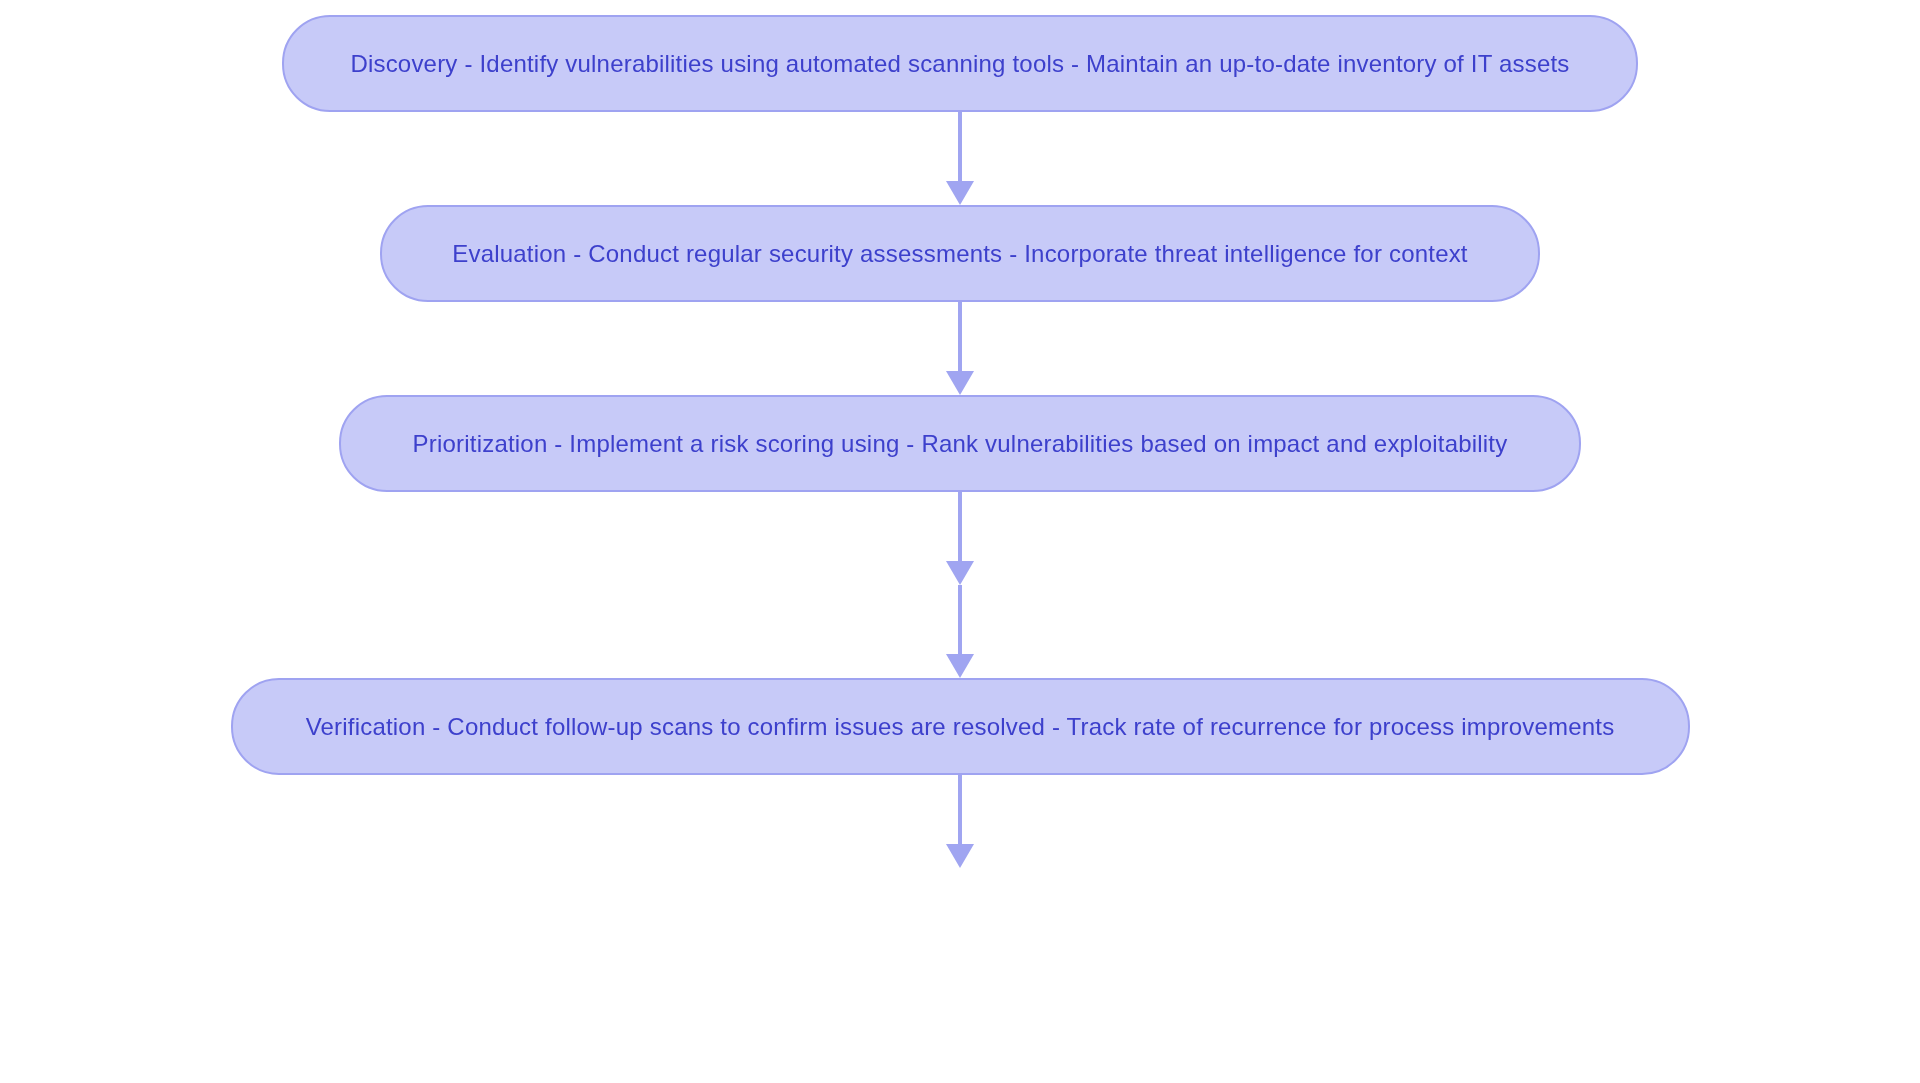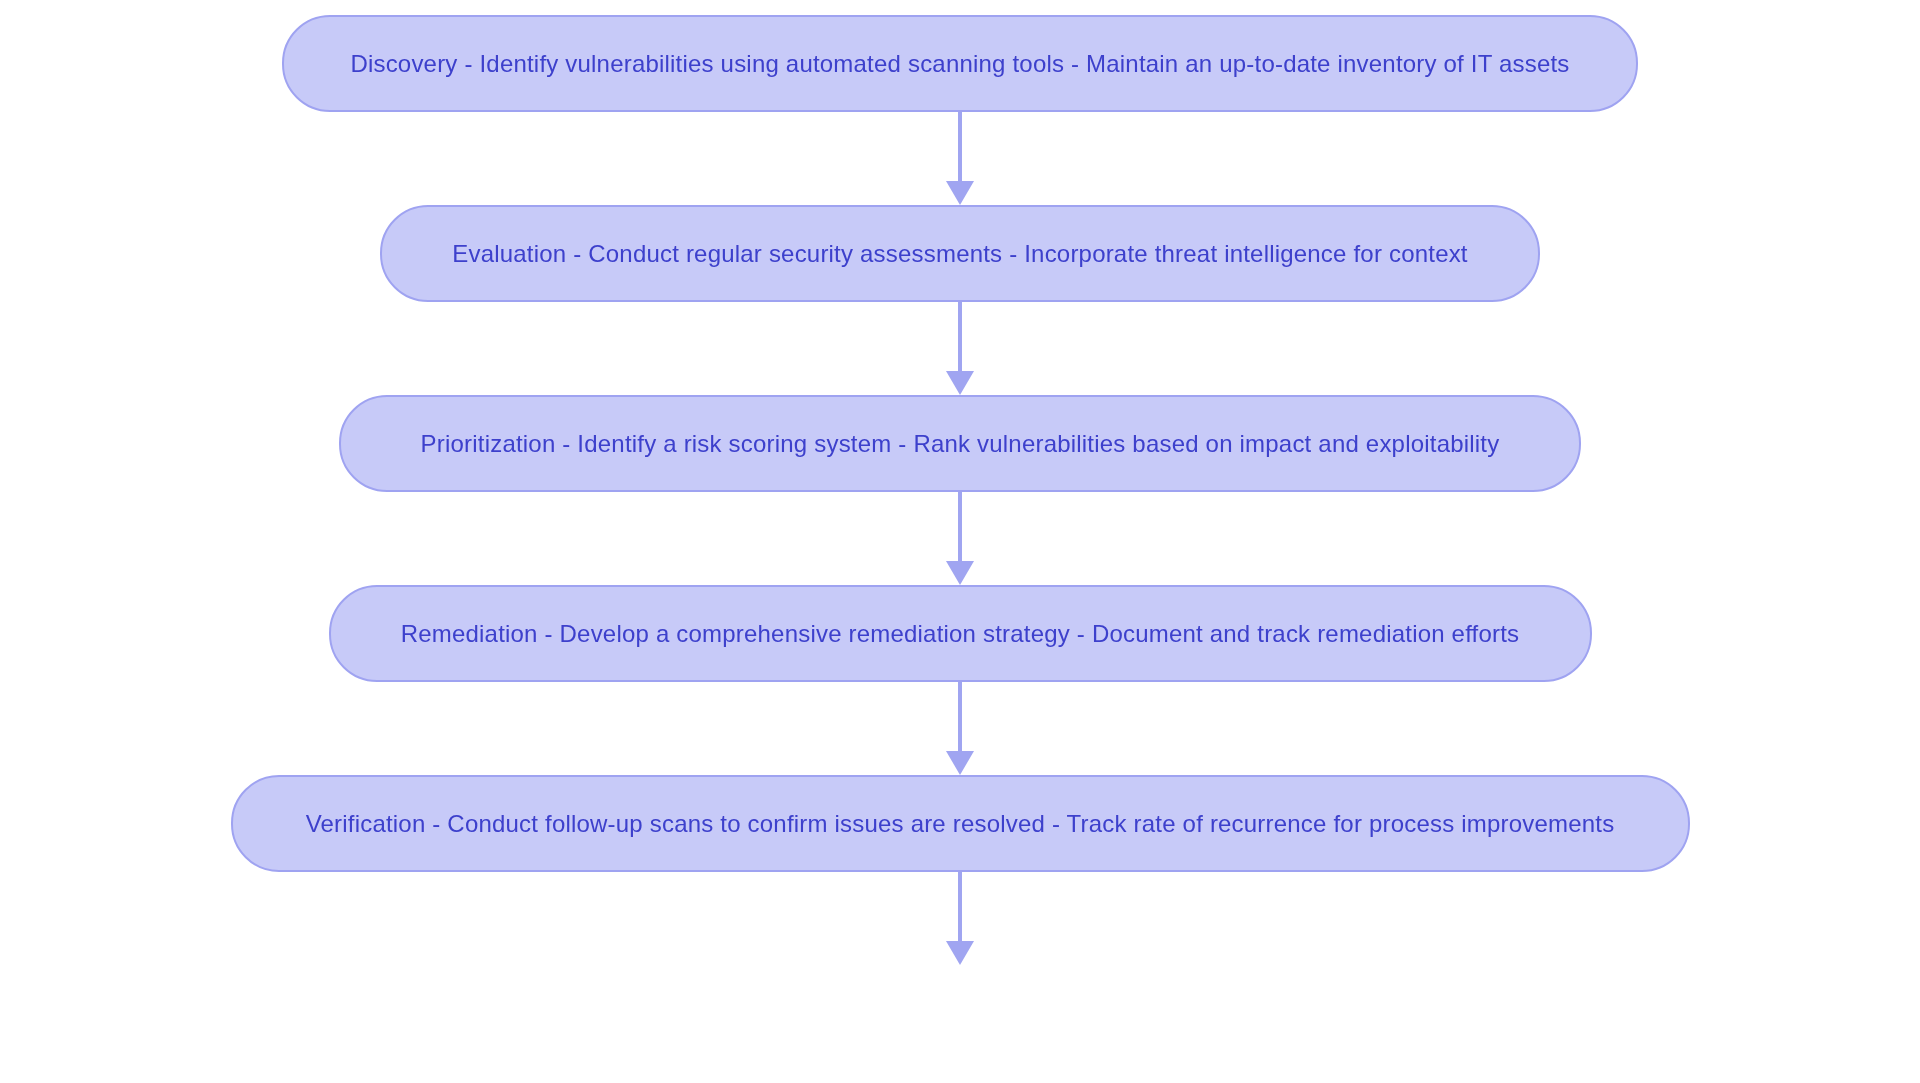--- a/index.html
+++ b/index.html
@@ -83,33 +83,30 @@
   </div>
 
   <div class="edge">
     <svg width="40" height="93" viewBox="0 0 40 93">
       <line x1="20" y1="0" x2="20" y2="72"></line>
       <polygon points="6,69 34,69 20,93"></polygon>
     </svg>
   </div>
 
   <div class="flow-node node-2">
-    <span>Prioritization - Identify a risk scoring system - Rank vulnerabilities based on impact and exploitability</span>
+    <span>Prioritization - Implement a risk scoring using - Rank vulnerabilities based on impact and exploitability</span>
   </div>
 
   <div class="edge">
     <svg width="40" height="93" viewBox="0 0 40 93">
       <line x1="20" y1="0" x2="20" y2="72"></line>
       <polygon points="6,69 34,69 20,93"></polygon>
     </svg>
   </div>
 
-  <div class="flow-node node-3">
-    <span>Remediation - Develop a comprehensive remediation strategy - Document and track remediation efforts</span>
-  </div>
 
   <div class="edge">
     <svg width="40" height="93" viewBox="0 0 40 93">
       <line x1="20" y1="0" x2="20" y2="72"></line>
       <polygon points="6,69 34,69 20,93"></polygon>
     </svg>
   </div>
 
   <div class="flow-node node-4">
     <span>Verification - Conduct follow-up scans to confirm issues are resolved - Track rate of recurrence for process improvements</span>

